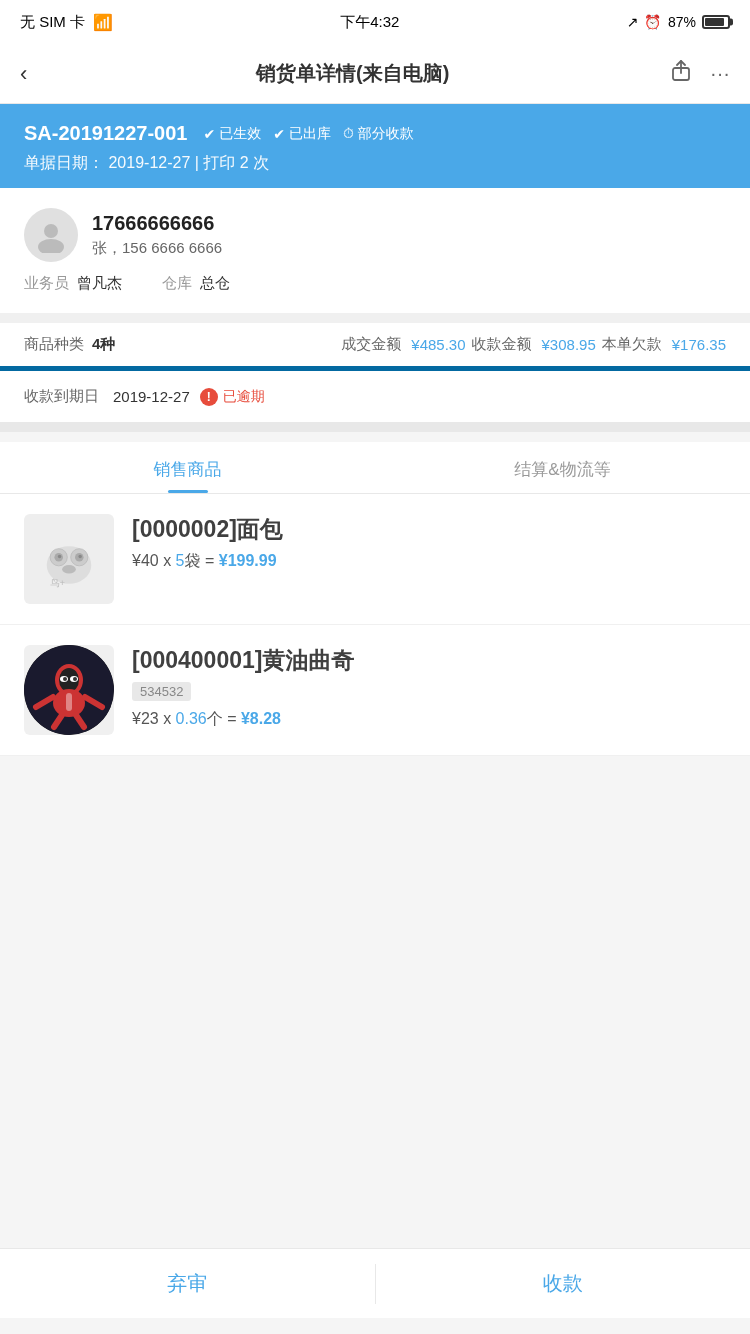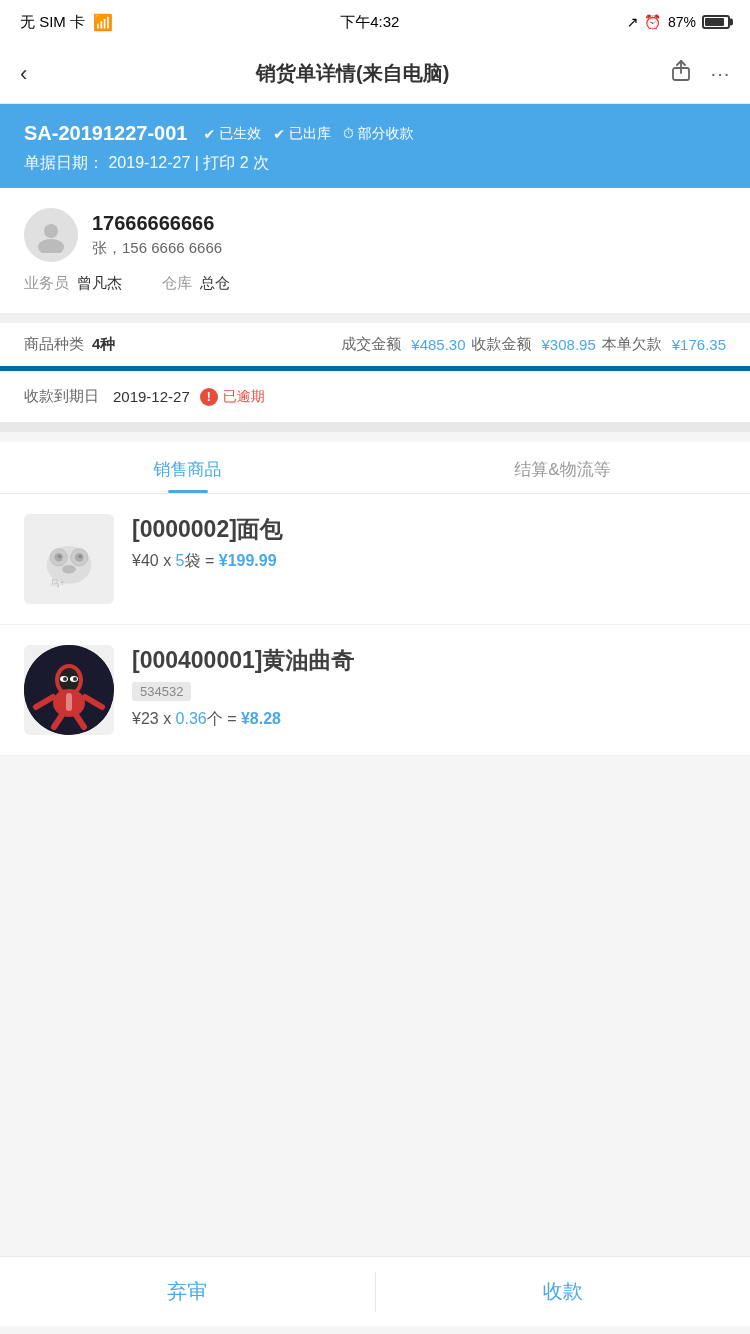--- a/index.html
+++ b/index.html
@@ -337,21 +337,21 @@
     .product-price {
       font-size: 16px;
       color: #555;
     }
     .price-qty { color: #4aa8e8; font-weight: 500; }
     .price-total { color: #4aa8e8; font-weight: 700; }
 
     
     .bottom-bar {
       position: fixed;
-      bottom: 8px;
+      bottom: 16px;
       left: 0;
       width: 750px;
       height: 70px;
       background: #fff;
       border-top: 1px solid #e8e8e8;
       display: flex;
       align-items: center;
     }
     .bottom-btn {
       flex: 1;

